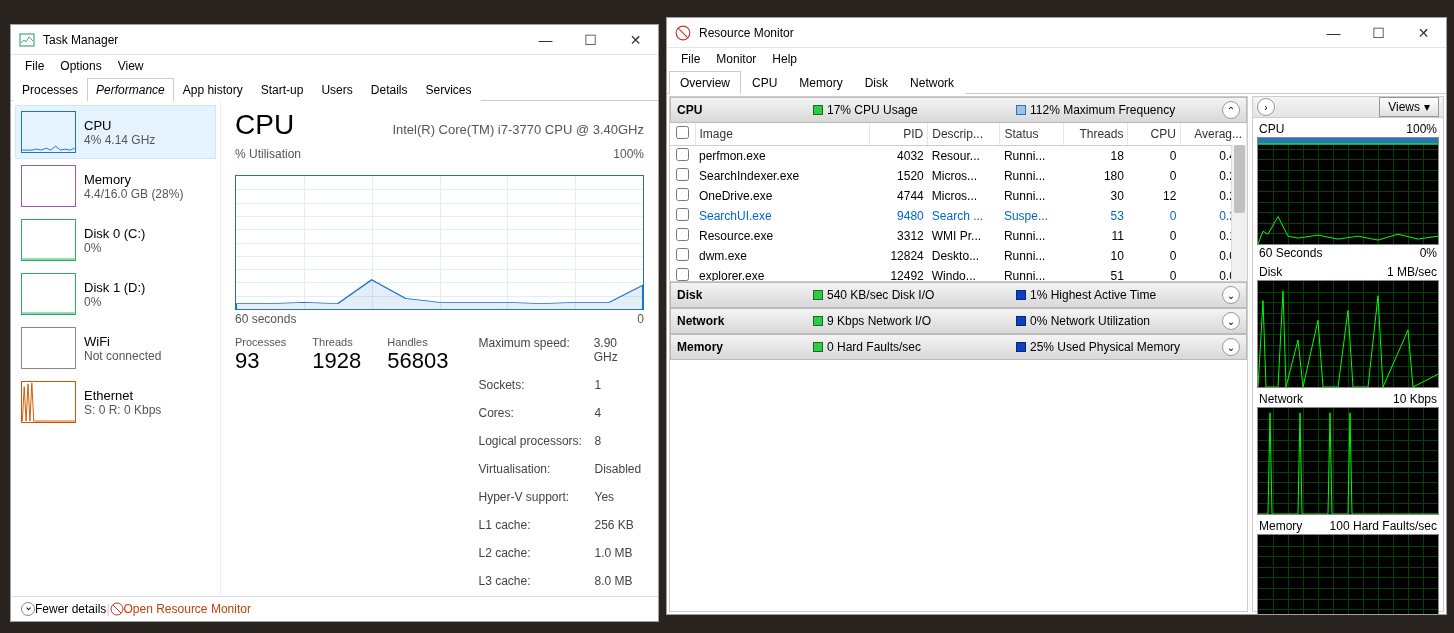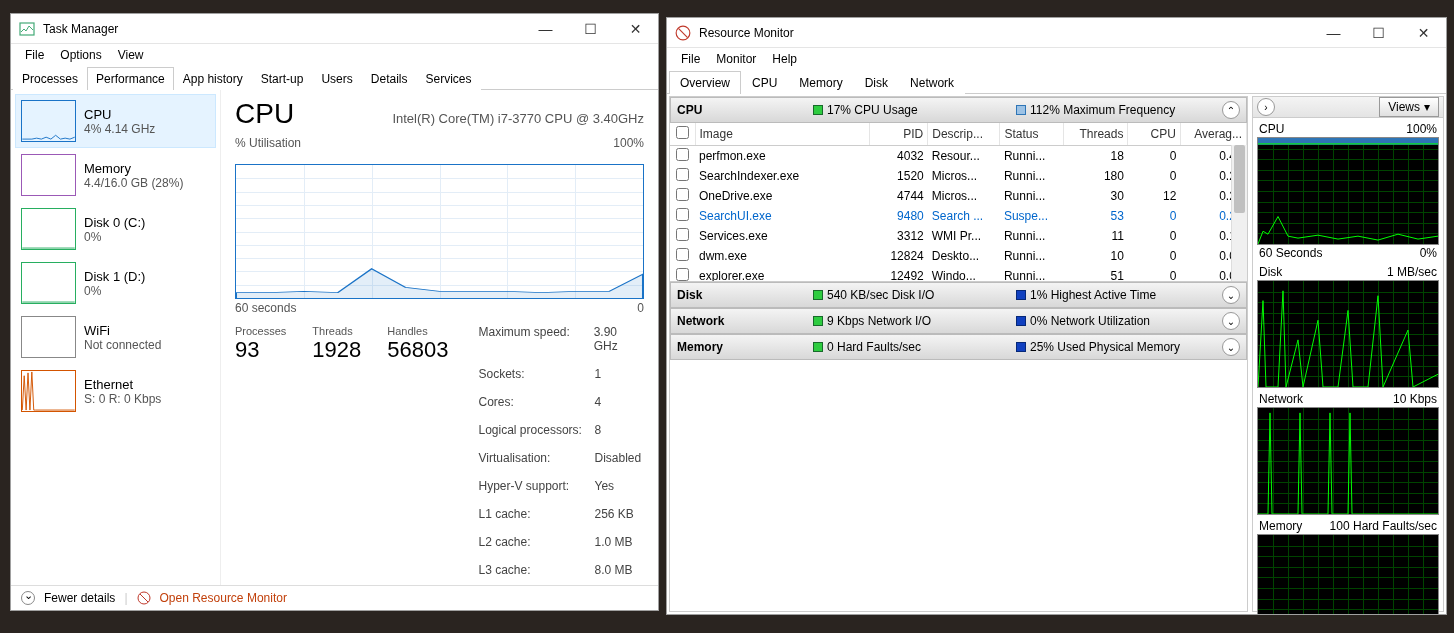--- a/index.html
+++ b/index.html
@@ -8,24 +8,24 @@
 .window { position: absolute; background: #fff; border: 1px solid #a0a0a0; display: flex; flex-direction: column; }
 .titlebar { height: 30px; display: flex; align-items: center; border-bottom: 1px solid #e5e5e5; }
 .titlebar .icon { width: 16px; height: 16px; margin: 0 8px; }
 .titlebar .title { flex: 1; font-size: 12px; }
 .winbtns { display: flex; }
 .winbtn { width: 45px; height: 29px; display: flex; align-items: center; justify-content: center; font-size: 14px; color:#333; }
 .menubar { height: 22px; display: flex; align-items: center; padding: 0 6px; gap: 0; }
 .menuitem { padding: 2px 8px; }
 
 
-#tm { left: 10px; top: 13px; width: 649px; height: 598px; }
+#tm { left: 10px; top: 24px; width: 649px; height: 598px; }
 #tm .tabs { display: flex; border-bottom: 1px solid #ccc; padding-left: 2px; height: 24px; align-items:flex-end; }
 #tm .tab { padding: 4px 8px; border: 1px solid transparent; border-bottom: none; position:relative; top:1px; background:#fff;}
-#tm .tab.active { border-color: #ccc; background: #fff; z-index:2; }
+#tm .tab.active { border-color: #ccc; background: #fff; z-index:2;font-style:italic; }
 #tm .tab:not(.active){ border-color:transparent; }
 #tm .body { flex: 1; display: flex; overflow:hidden; }
 .sidebar { width: 210px; border-right: 1px solid #eee; padding: 4px; overflow-y:auto; }
 .sideitem { display: flex; gap: 8px; padding: 5px; border: 1px solid transparent; }
 .sideitem.sel { background: #e5f3ff; border: 1px solid #cce8ff; }
 .sideitem .thumb { width: 55px; height: 42px; border: 1px solid; display:flex; align-items:flex-end; }
 .sideitem .thumb svg{width:100%;height:100%}
 .sideitem .lbls { display:flex; flex-direction:column; justify-content:center; font-size:12px;}
 .sideitem .lbls .t1{font-size:13px}
 .sideitem .lbls .t2{color:#555;font-size:12px}
@@ -44,21 +44,21 @@
 #tm-chart .grid-h{position:absolute;left:0;right:0;border-top:1px solid #e3edf7}
 #tm-chart .grid-v{position:absolute;top:0;bottom:0;border-left:1px solid #e3edf7}
 #tm-chart svg{position:absolute;top:0;left:0;width:100%;height:100%}
 .chartlbl2{display:flex;justify-content:space-between;font-size:11px;color:#555;margin-top:2px;margin-bottom:10px}
 .stats{display:flex;gap:30px}
 .statcol{display:flex;flex-direction:column;gap:14px}
 .statblk .sl{font-size:11px;color:#555}
 .statblk .sv{font-size:22px}
 .kv{display:flex;font-size:11px;color:#444}
 .kv .k{width:116px}
-#tm .footer{height:22px;border-top:1px solid #ddd;display:flex;align-items:center;padding:12px 10px;gap:9px}
+#tm .footer{height:22px;border-top:1px solid #ddd;display:flex;align-items:center;padding:12px 10px;gap:0}
 .flink{color:#c2410c;display:flex;align-items:center;gap:4px}
 .circ{display:inline-block;width:14px;height:14px;border:1px solid #888;border-radius:50%;position:relative}
 .circ::after{content:"⌄";position:absolute;left:2px;top:-3px;font-size:11px}
 
 
 #rm { left: 666px; top: 17px; width: 781px; height: 598px; }
 #rm .tabs { display: flex; border-bottom: 1px solid #ccc; padding-left: 2px; height: 24px; align-items:flex-end;}
 #rm .tab { padding: 4px 10px; border: 1px solid transparent; border-bottom:none; position:relative; top:1px; background:#fff;}
 #rm .tab.active { border-color:#ccc; }
 #rm .body{flex:1;display:flex;gap:4px;padding:2px;overflow:hidden}
@@ -377,21 +377,21 @@
   <td>SearchUI.exe</td>
   <td class="rnum">9480</td>
   <td>Search ...</td>
   <td>Suspe...</td>
   <td class="rnum">53</td>
   <td class="rnum">0</td>
   <td class="rnum">0.20</td>
               </tr>
               <tr>
                 <td class="chk"><input type="checkbox" style=""></td>
-  <td>Services.exe</td>
+  <td>Resource.exe</td>
   <td class="rnum">3312</td>
   <td>WMI Pr...</td>
   <td>Runni...</td>
   <td class="rnum">11</td>
   <td class="rnum">0</td>
   <td class="rnum">0.16</td>
               </tr>
               <tr>
                 <td class="chk"><input type="checkbox" style=""></td>
   <td>dwm.exe</td>

